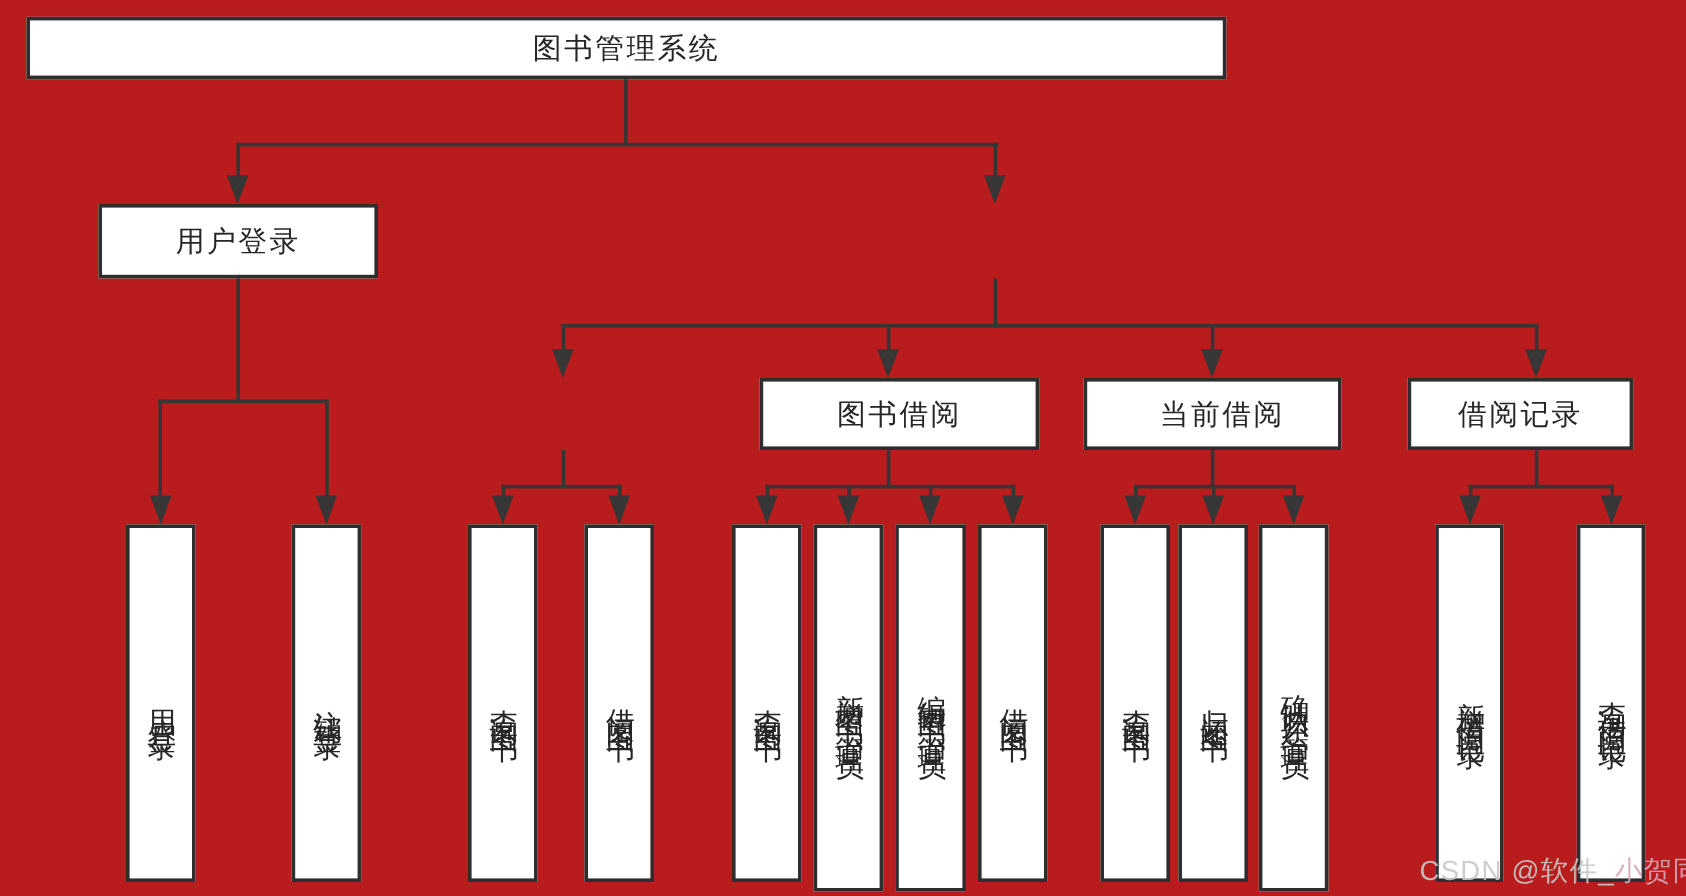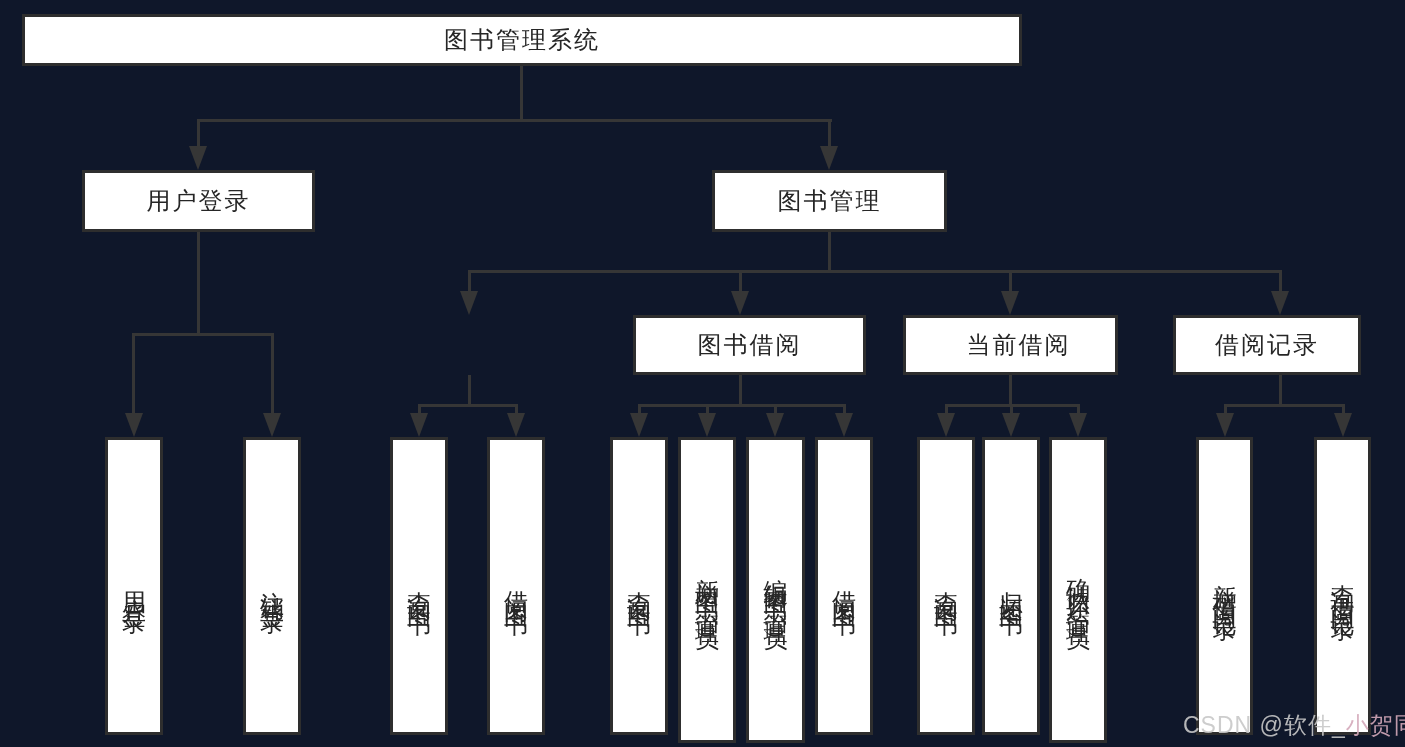--- a/index.html
+++ b/index.html
@@ -1,17 +1,17 @@
 <!DOCTYPE html>
 <html><head>
 <meta charset="utf-8">
 <style>
   html,body { margin:0; padding:0; background:#ffffff; }
   .canvas {
-    position:relative; width:1405px; height:747px; background:#0f172a;
+    position:relative; width:1405px; height:747px; background:#b91c1c;
     font-family:"Liberation Sans", sans-serif; font-size:24px; overflow:hidden;
   }
   .node {
     position:absolute; box-sizing:border-box; border:3px solid #2e2e2e; background:#ffffff;
     display:flex; align-items:center; justify-content:center; color:#262626;
   }
   .node span { letter-spacing:2px; white-space:nowrap; }
   .leaf span {
     writing-mode:vertical-rl; text-orientation:mixed;
     letter-spacing:7px; white-space:nowrap;
@@ -34,23 +34,20 @@
 <body>
 
 <div class="canvas">
 
   <div class="node" style="left:22px;top:14px;width:1000px;height:52px;">
     <span>图书管理系统</span>
   </div>
 
   <div class="node" style="left:82px;top:170px;width:233px;height:62px;">
     <span>用户登录</span>
-  </div>
-  <div class="node" style="left:712px;top:170px;width:235px;height:62px;">
-    <span>图书管理</span>
   </div>
 
   <div class="node" style="left:633px;top:315px;width:233px;height:60px;">
     <span>图书借阅</span>
   </div>
   <div class="node" style="left:903px;top:315px;width:215px;height:60px;padding-left:16px;">
     <span>当前借阅</span>
   </div>
   <div class="node" style="left:1173px;top:315px;width:188px;height:60px;text-align:center;">
     <span>借阅记录</span>

